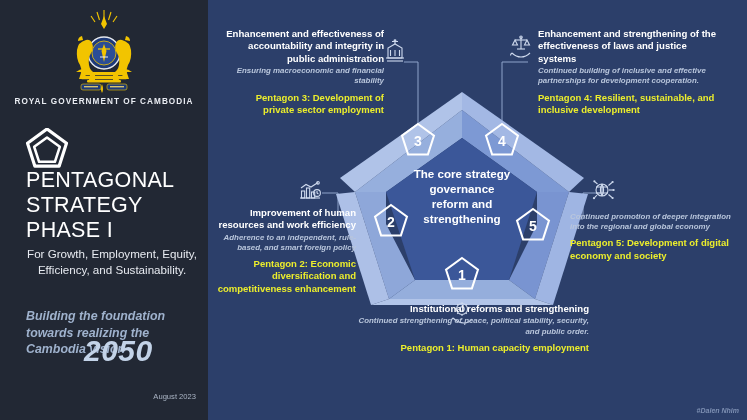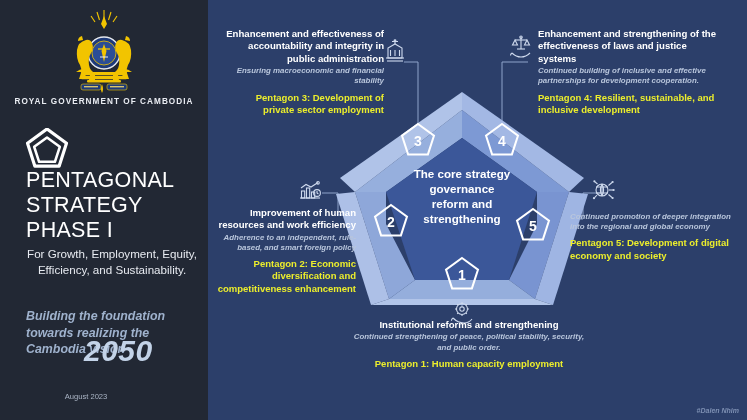--- a/index.html
+++ b/index.html
@@ -34,21 +34,21 @@
     position:absolute;left:26px;top:308px;width:176px;
     color:#9fb2cd;font-size:12.4px;line-height:16.5px;
     font-style:italic;font-weight:bold;
   }
   #vision-year{
     position:absolute;left:84px;top:334px;
     color:#c3d3e8;font-size:30px;font-style:italic;font-weight:bold;
     letter-spacing:.5px;
   }
   #date-label{
-    position:absolute;left:0;top:392px;width:172px;text-align:center;
+    position:absolute;left:0;top:392px;width:196px;text-align:right;
     color:#aab4c4;font-size:7.6px;
   }
 
   
   #right-panel{
     position:absolute;left:208px;top:0;width:539px;height:420px;
     background:#2c3f6a;
   }
   #credit{
     position:absolute;right:8px;bottom:6px;
@@ -64,21 +64,21 @@
   .c-sub{color:#b9c6dc;font-size:7.9px;line-height:10.2px;font-style:italic;font-weight:bold;margin-top:1px;}
   .c-pent{color:#ecee2c;font-size:9.5px;line-height:12.2px;font-weight:bold;margin-top:5px;}
   .ta-r{text-align:right;}
   .ta-l{text-align:left;}
   .ta-c{text-align:center;}
 
   #callout-3{left:224px;top:28px;width:160px;}
   #callout-4{left:538px;top:28px;width:182px;}
   #callout-2{left:216px;top:207px;width:140px;}
   #callout-5{left:570px;top:211px;width:168px;}
-  #callout-1{left:349px;top:319px;width:240px;}
+  #callout-1{left:349px;top:303px;width:240px;text-align:right;}
 </style>
 </head>
 <body>
 
 <div id="page">
 
   <div id="left-panel">
 
     <div id="emblem-wrap">
       <svg width="96" height="90" viewBox="0 0 96 90">

